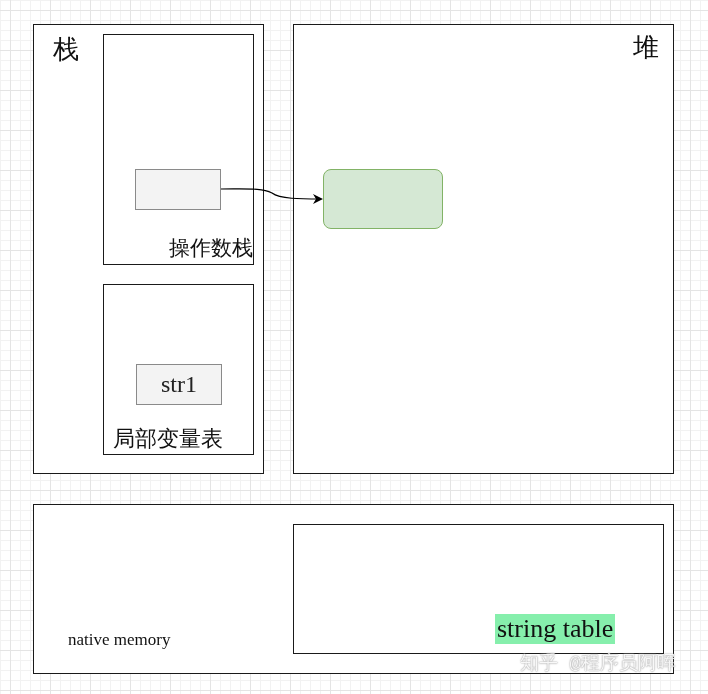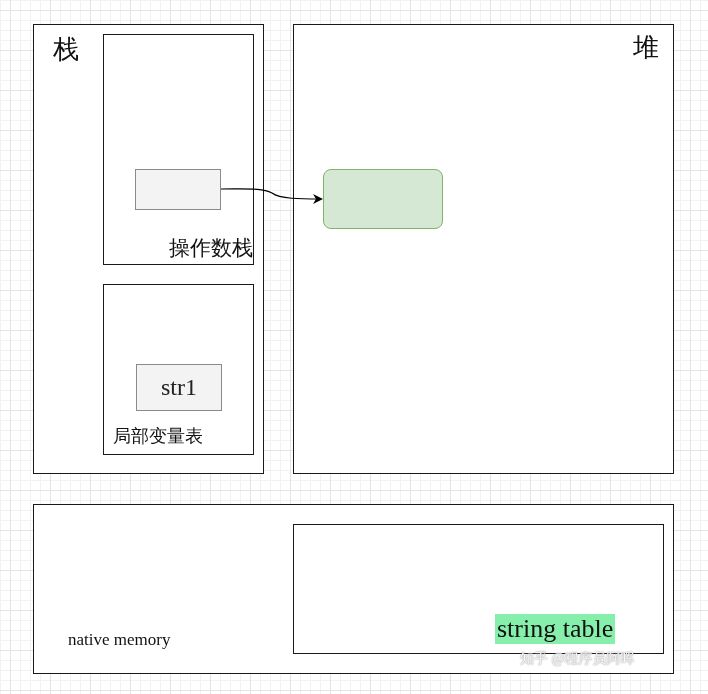--- a/index.html
+++ b/index.html
@@ -32,38 +32,38 @@
       position: absolute; background: #f3f3f3; border: 1px solid #8a8a8a;
       box-sizing: border-box; display: flex; align-items: center; justify-content: center;
       font-family: "Liberation Serif", serif; font-size: 24px; color: #222;
     }
     .heap-object {
       position: absolute; background: #d5e8d4; border: 1px solid #82b366;
       border-radius: 8px; box-sizing: border-box;
     }
     svg.arrow { position: absolute; left: 0; top: 0; pointer-events: none; }
     .watermark {
-      position: absolute; font-family: Liberation Serif, serif;
-      font-size: 14px; color: rgba(255,255,255,0.92);
+      position: absolute; font-family: Liberation Mono, monospace;
+      font-size: 19px; color: rgba(255,255,255,0.92);
       text-shadow: 0 0 1px #999, 0 0 2px #aaa; white-space: nowrap; text-align: center;
     }
   </style>
 </head>
 <body>
 
 <div class="box" style="left:33px; top:24px; width:231px; height:450px;"></div>
 <div class="label-cn" style="left:53px; top:32px; font-size:26px;">栈</div>
 
 <div class="box inner" style="left:103px; top:34px; width:151px; height:231px;"></div>
 <div class="cell" style="left:135px; top:169px; width:86px; height:41px;"></div>
 <div class="label-cn" style="left:130px; top:234px; font-size:21px;margin-left:39px;">操作数栈</div>
 
 <div class="box inner" style="left:103px; top:284px; width:151px; height:171px;"></div>
-<div class="cell" style="left:136px; top:364px; width:86px; height:47px;">str1</div>
-<div class="label-cn" style="left:113px; top:424px; font-size:18px;">局部变量表</div>
+<div class="cell" style="left:136px; top:364px; width:86px; height:41px;">str1</div>
+<div class="label-cn" style="left:113px; top:424px; font-size:22px;">局部变量表</div>
 
 <div class="box" style="left:293px; top:24px; width:381px; height:450px;"></div>
 <div class="label-cn" style="left:633px; top:30px; font-size:26px;">堆</div>
 <div class="heap-object" style="left:323px; top:169px; width:120px; height:60px;"></div>
 
 <svg class="arrow" width="708" height="694">
   <defs>
     <marker id="ah" markerWidth="10" markerHeight="10" refX="8" refY="5" orient="auto" markerUnits="userSpaceOnUse">
       <path d="M0,0 L10,5 L0,10 L3,5 Z" fill="#000"></path>
     </marker>

